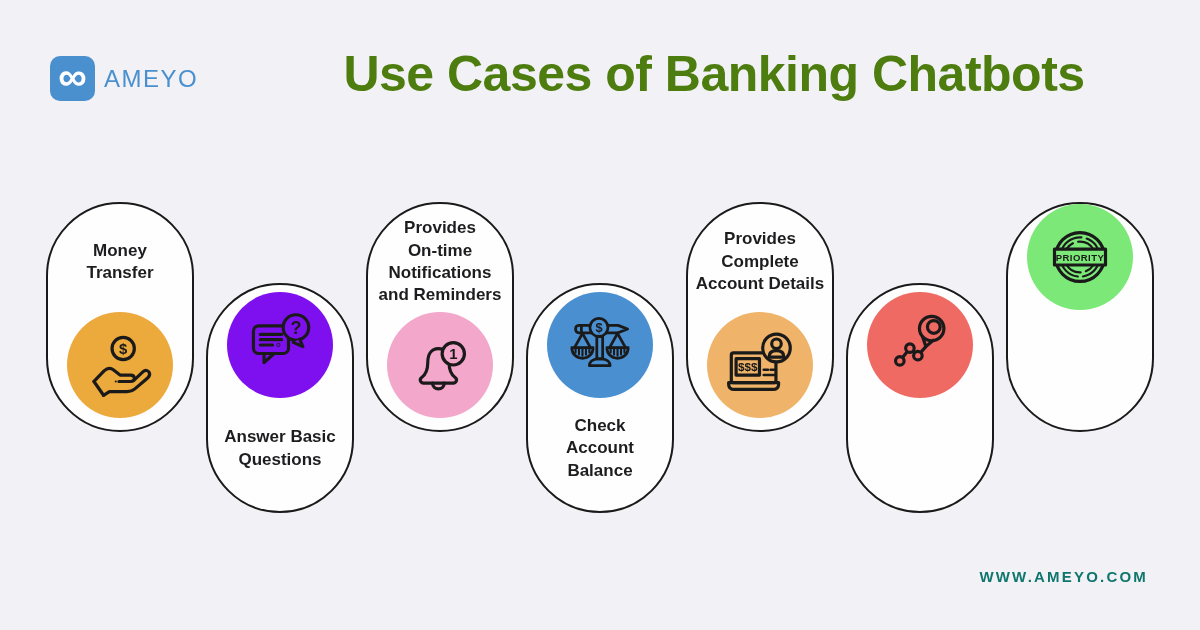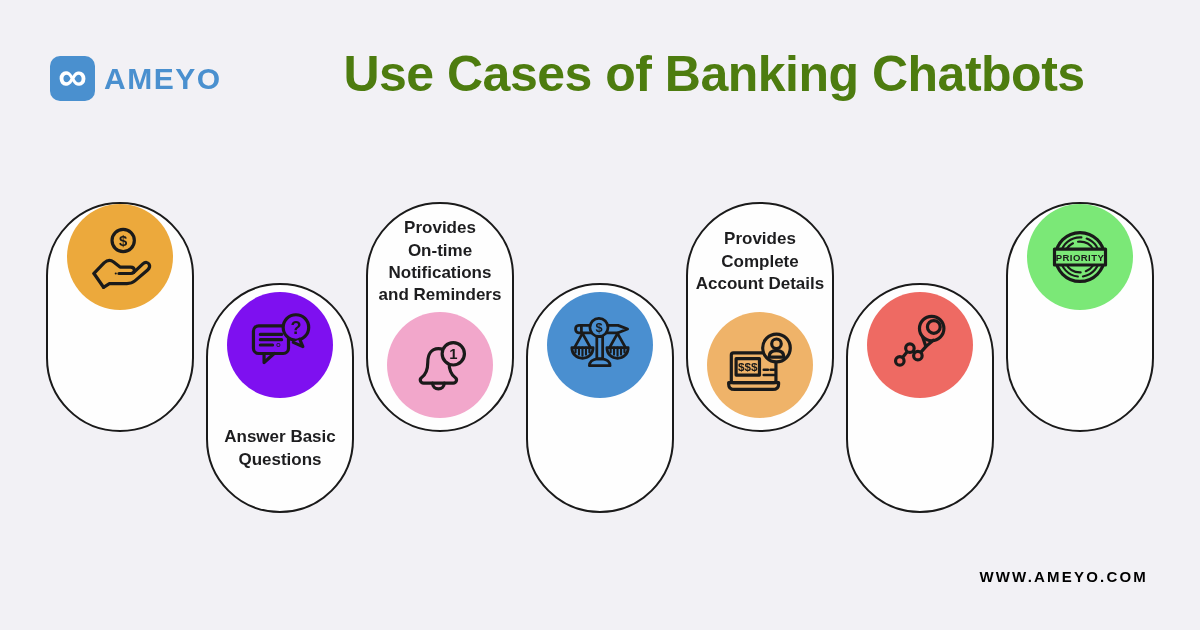--- a/index.html
+++ b/index.html
@@ -11,21 +11,21 @@
     color:#1D1D1F;
     overflow:hidden;
   }
   
   .logo { position:absolute; left:50px; top:56px; display:flex; align-items:center; }
   .logo-mark {
     width:45px; height:45px; border-radius:10px;
     display:flex; align-items:center; justify-content:center;
   }
   .logo-mark span { color:#ffffff; font-size:40px; font-weight:bold; line-height:1; margin-top:-6px; }
-  .logo-word { font-size:30px; font-weight:700; letter-spacing:1.5px; margin-left:9px; }
+  .logo-word { font-size:24px; font-weight:400; letter-spacing:1.5px; margin-left:9px; }
   .title {
     position:absolute; left:284px; top:45px; width:860px;
     text-align:center; font-size:50px; font-weight:800;
     letter-spacing:-0.5px; color:#4d7c0f;
   }
   
   .pill {
     position:absolute; width:148px; height:230px;
     background:#FEFEFE; border:2px solid #1A1A1A; border-radius:80px;
     display:flex; flex-direction:column; align-items:center;
@@ -41,35 +41,37 @@
     width:106px; height:106px; border-radius:50%;
     display:flex; align-items:center; justify-content:center; flex:none;
   }
   .pill-circle svg { width:68px; height:68px; }
   .pill-circle svg * { vector-effect:none; }
   .icon-stroke { stroke:#1A1A1A; fill:none; stroke-linecap:round; stroke-linejoin:round; }
   svg text { font-family:"Liberation Sans", sans-serif; font-weight:bold; fill:#1A1A1A; stroke:none; text-anchor:middle; }
   
   .footer-url {
     position:absolute; right:52px; top:568px;
-    font-size:15px; font-weight:700; letter-spacing:2.2px; color:#000000;
+    font-size:15px; font-weight:700; letter-spacing:2.2px; color:#0f766e;
   }
 </style>
 </head>
 <body>
 
 <div class="logo">
   <div class="logo-mark" style="background-color: rgb(74, 144, 207); color: rgb(74, 144, 207);">
     <span>∞</span>
   </div>
   <div class="logo-word" style="color: rgb(74, 144, 207);">AMEYO</div>
 </div>
 <div class="title">Use Cases of Banking Chatbots</div>
 
 <div class="pill text-top" style="left:46px;top:202px">
+  <div class="pill-label">Money
+Transfer</div>
   <div class="pill-circle" style="background-color: rgb(236, 169, 60); color: rgb(236, 169, 60);">
     <svg viewBox="0 0 64 64">
       <g class="icon-stroke" stroke-width="3">
         <circle cx="35" cy="16.5" r="10.5"></circle>
         <path d="M7.5 47.5 L17 37.5 C20 34.8 23.5 34.8 26 36.8 L32 41.5 L42 41.5 C44.5 41.5 45.5 43 45.5 44.5 C45.5 46 44.5 47.5 42 47.5 L31 47.5"></path>
         <path d="M45 46.5 L53.5 38.5 C56 36.2 58.5 37 59.5 39 C60.3 40.7 59.8 42.6 58 44.2 L46 54.5 C43.8 56.4 41.5 57 38.5 57 L22 57 L16.5 60.5"></path>
         <path d="M7.5 47.5 L16.5 60.5"></path>
       </g>
       <circle cx="28" cy="47.5" r="1" fill="#1A1A1A"></circle>
       <text x="35" y="21.5" font-size="14">$</text>
@@ -124,20 +126,23 @@
         <path d="M48.5 21 L41 34.5 M48.5 21 L56 34.5"></path>
         <path d="M38.5 34.5 H58.5 C58.5 40.5 54 44.5 48.5 44.5 C43 44.5 38.5 40.5 38.5 34.5 Z"></path>
         <path d="M42 34.5 V39 M45.2 34.5 V41 M48.5 34.5 V42 M51.8 34.5 V41 M55 34.5 V39" stroke-width="2"></path>
         <circle cx="31" cy="15.5" r="8.5" fill="currentColor"></circle>
         <rect x="29" y="24" width="5.5" height="21"></rect>
         <path d="M22 51.5 H41.5 C41.5 48 38.5 45.5 34.5 45 H29 C25 45.5 22 48 22 51.5 Z"></path>
       </g>
       <text x="31" y="20" font-size="12">$</text>
     </svg>
   </div>
+  <div class="pill-label">Check
+Account
+Balance</div>
 </div>
 
 <div class="pill text-top" style="left:686px;top:202px">
   <div class="pill-label">Provides
 Complete
 Account Details</div>
   <div class="pill-circle" style="background-color: rgb(239, 179, 105); color: rgb(239, 179, 105);">
     <svg viewBox="0 0 64 64">
       <g class="icon-stroke" stroke-width="3">
         <rect x="5" y="20.5" width="42" height="28" rx="2"></rect>

